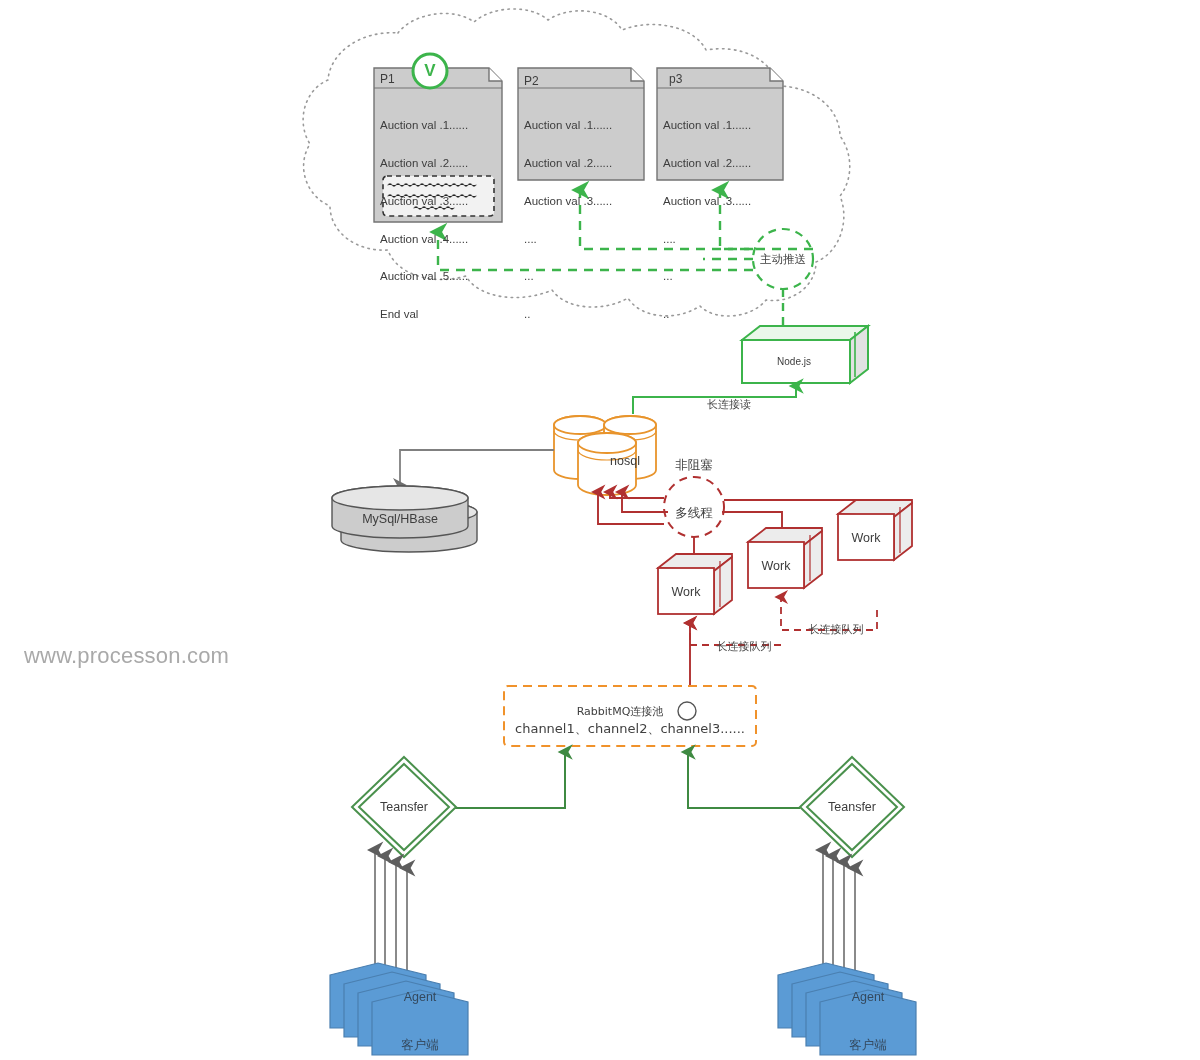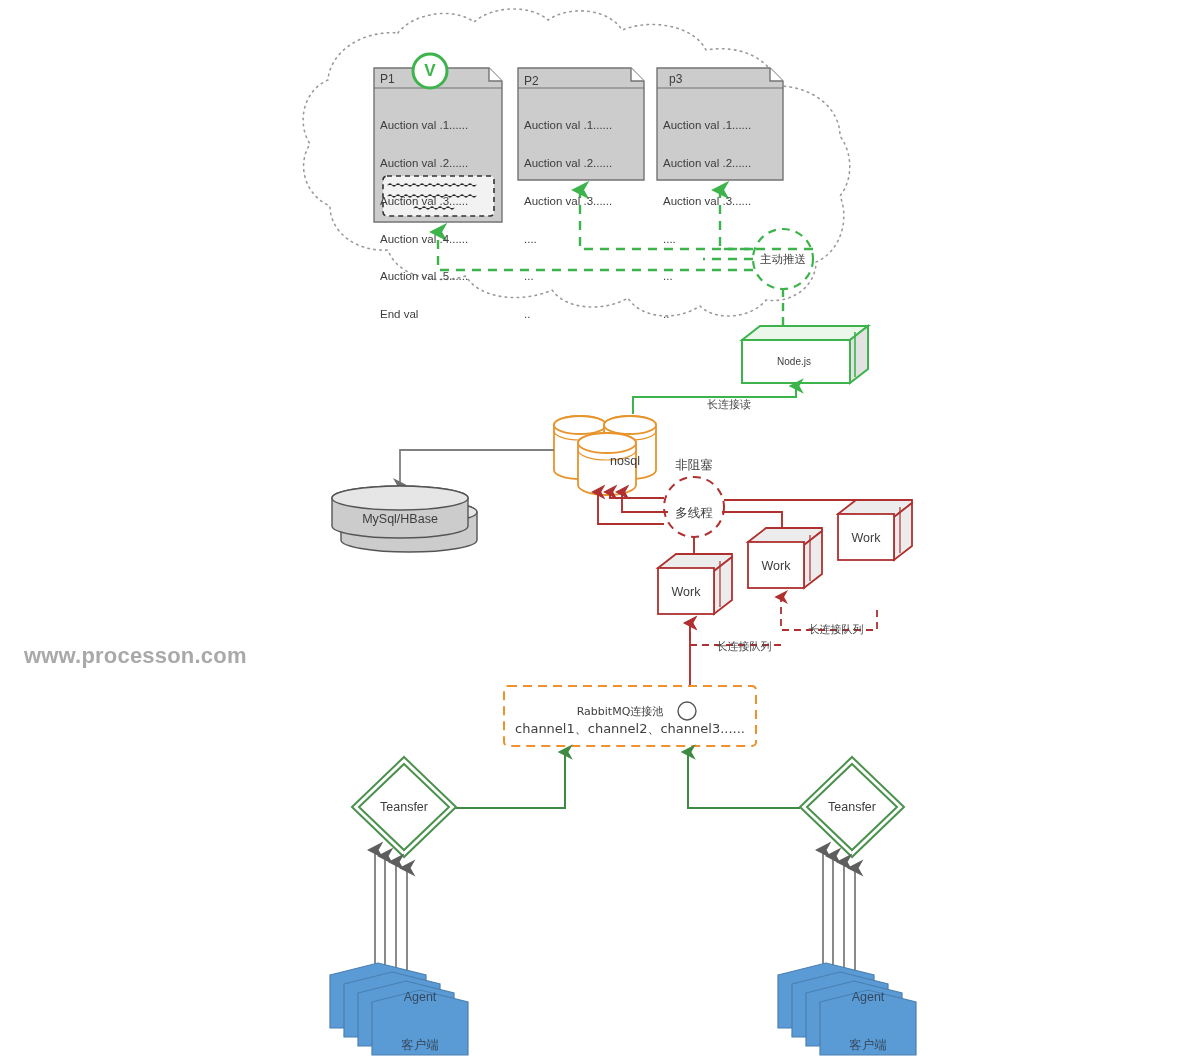--- a/index.html
+++ b/index.html
@@ -17,21 +17,21 @@
     white-space:pre;
     pointer-events:none;
   }
   .ctr{transform:translate(-50%,-50%);text-align:center;}
   .note-text{font-size:11.5px;line-height:12.6px;color:#3d3d3d;}
   .note-title{font-size:12px;color:#3d3d3d;}
   .edge-lbl{font-size:11px;color:#4a4a4a;}
   .cn{font-family:"DejaVu Sans","Liberation Sans",sans-serif;}
   .watermark{
     position:absolute;left:24px;top:643px;
-    font-size:22px;color:#a9a9a9;letter-spacing:.2px;font-weight:bold;
+    font-size:22px;color:#a9a9a9;letter-spacing:.2px;
   }
   .node-label{font-size:10px;color:#3d3d3d;}
   .big-cn{font-size:12.5px;line-height:16px;}
 </style>
 </head>
 <body>
 
 <div id="stage">
 
   <svg id="canvas" viewBox="0 0 1200 1060">

